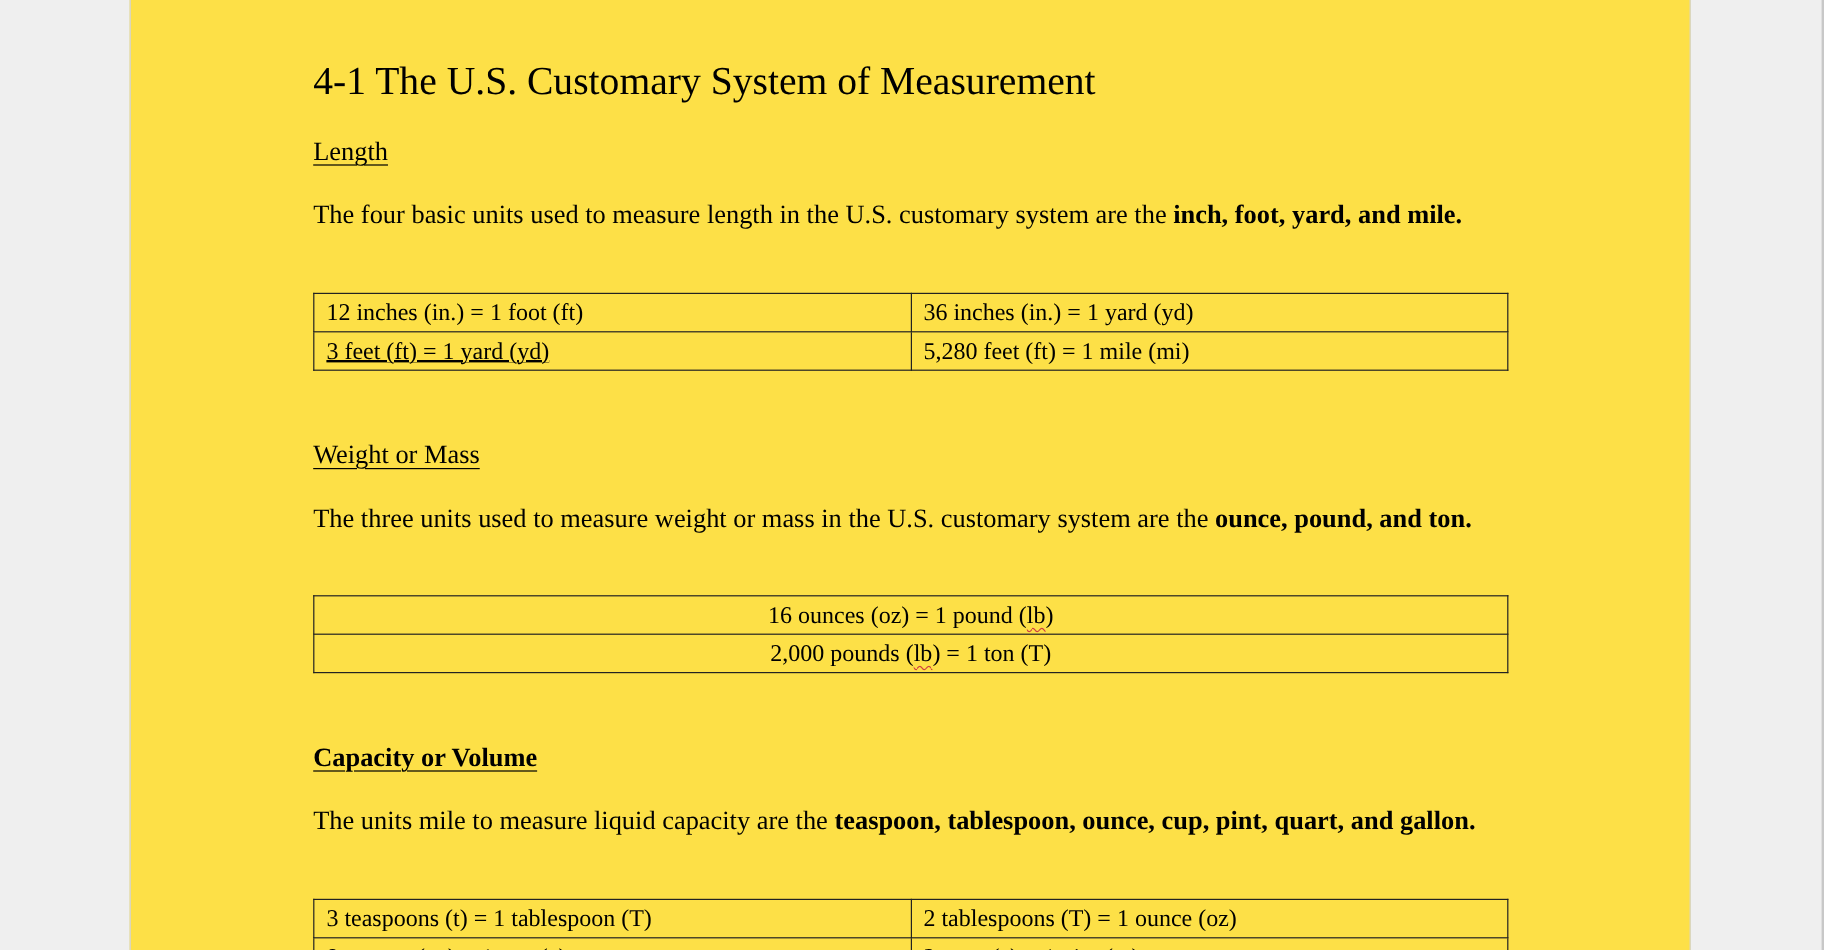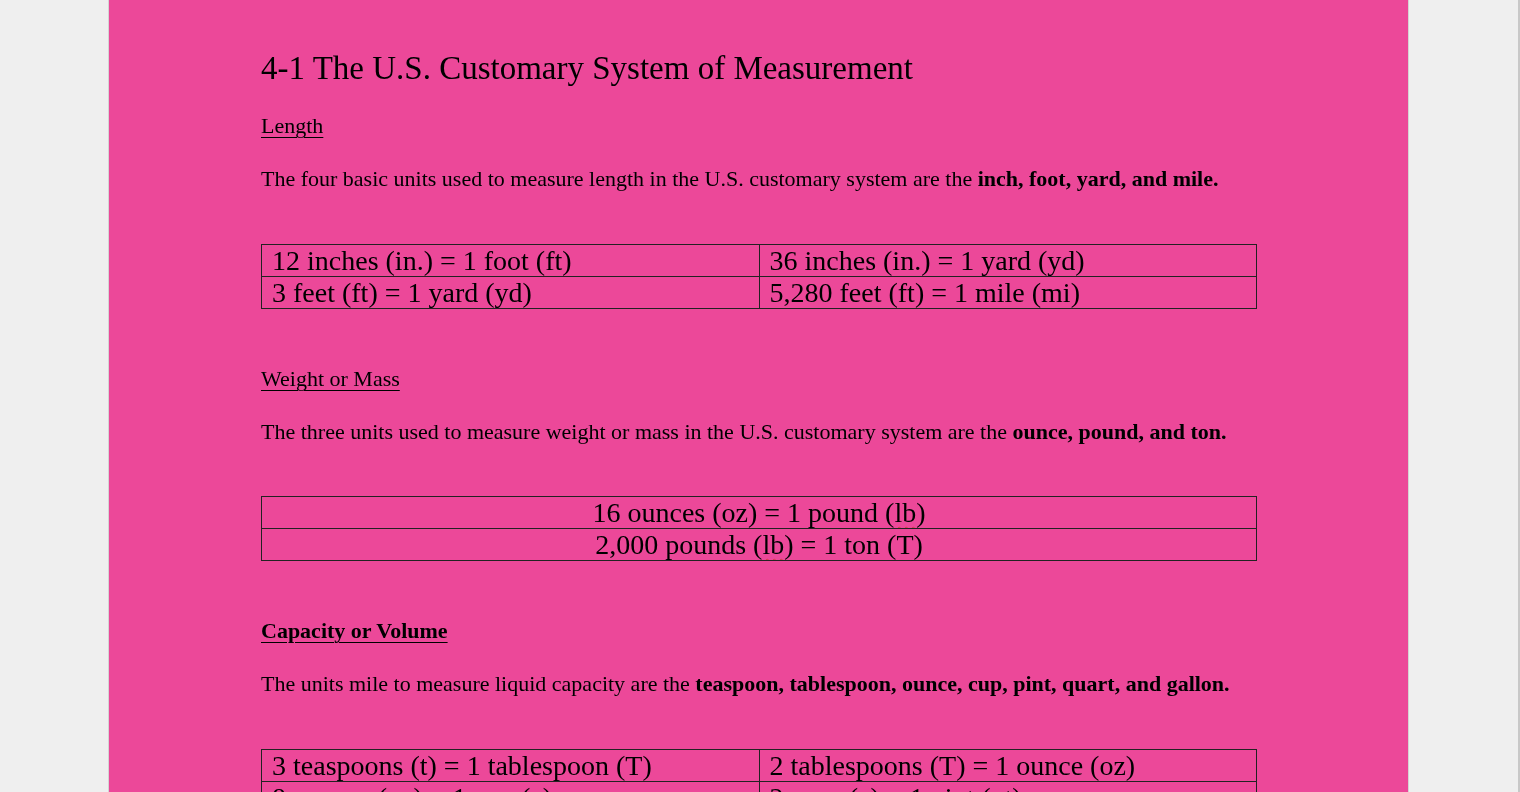--- a/index.html
+++ b/index.html
@@ -9,21 +9,21 @@
       position: relative;
       font-family: "Liberation Serif", "DejaVu Serif", serif;
       color: #000;
     }
     .right-rule {
       position: absolute; top: 0; right: 0; width: 2px; height: 792px;
       background: #c8c8c8;
     }
     .page {
       position: absolute; left: 108px; top: 0; width: 1301px; height: 792px;
-      background: #ec4899;
+      background: #fde047;
       border-left: 1px solid #d4d4d4;
       border-right: 1px solid #d4d4d4;
       box-sizing: border-box;
     }
     .content { position: absolute; left: 152px; top: 0; width: 996px; }
     .title {
       position: absolute; top: 48px; left: 0;
       font-size: 33px; line-height: 40px; white-space: nowrap;
     }
     .heading {
@@ -33,29 +33,29 @@
       text-underline-offset: 4px;
     }
     .para {
       position: absolute; left: 0; width: 996px;
       font-size: 22px; line-height: 32px;
     }
     .para b { font-weight: bold; }
     table.conv {
       position: absolute; left: 0; width: 996px;
       border-collapse: collapse; table-layout: fixed;
-      font-size: 28px;
+      font-size: 20px;
     }
     table.conv td {
       border: 1.5px solid #222;
       height: 31px; padding: 0 10px; line-height: 30px;
       white-space: nowrap; overflow: hidden;
     }
     td.c { text-align: center; }
-    td.ind { padding-left: 62px; }
+    td.ind { padding-left: 62px; text-decoration: underline; }
     td.ind2 { padding-left: 16px; }
     td.ind3 { padding-left: 86px; }
     .squiggle {
       text-decoration: underline wavy #d04040;
       text-decoration-thickness: 1px;
       text-underline-offset: 4px;
     }
   </style>
 </head>
 <body>

